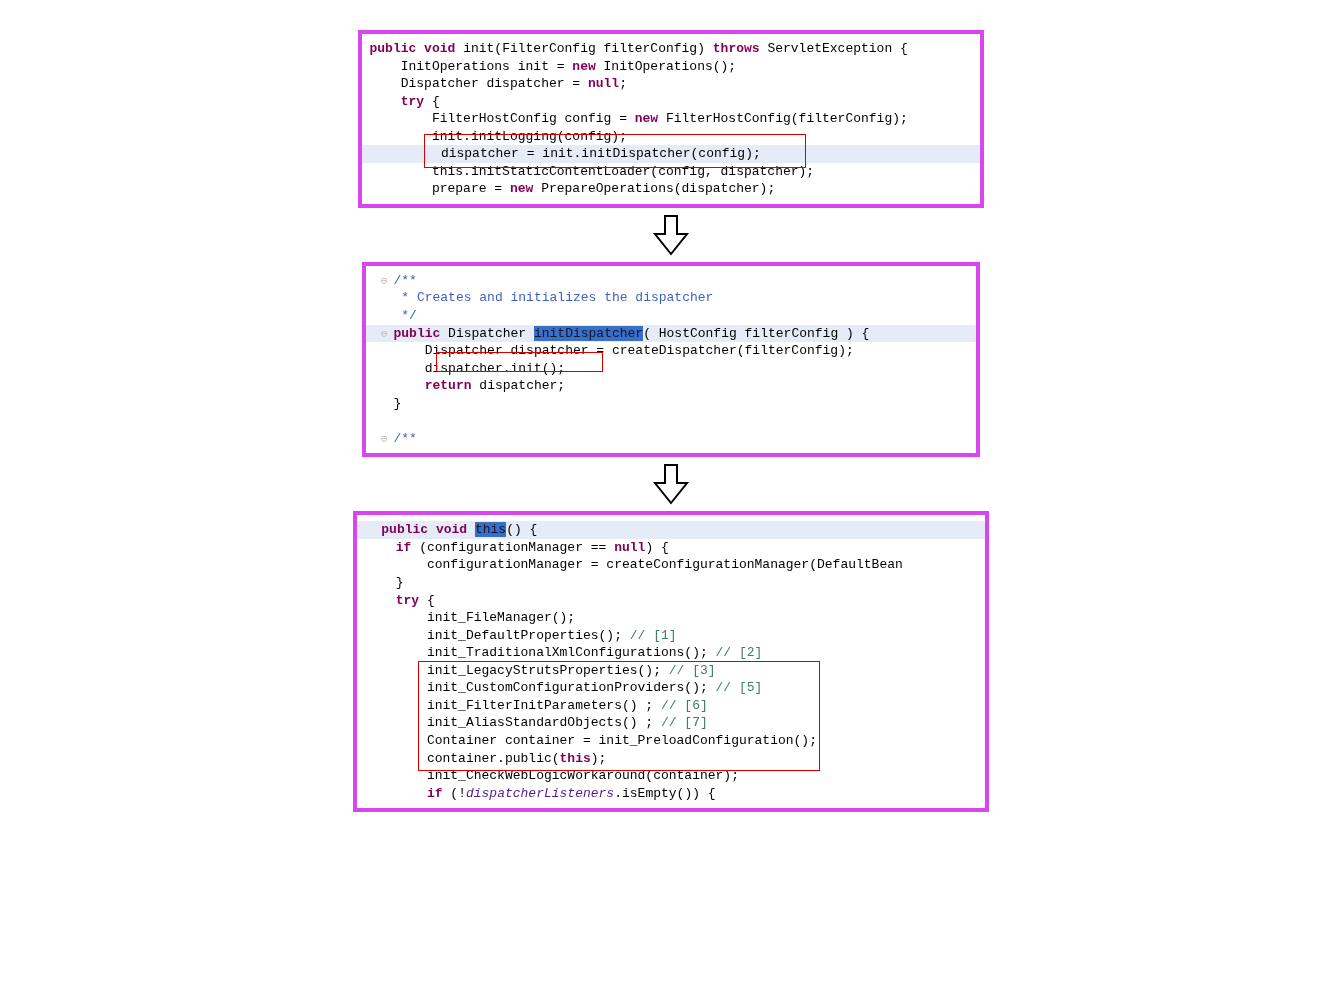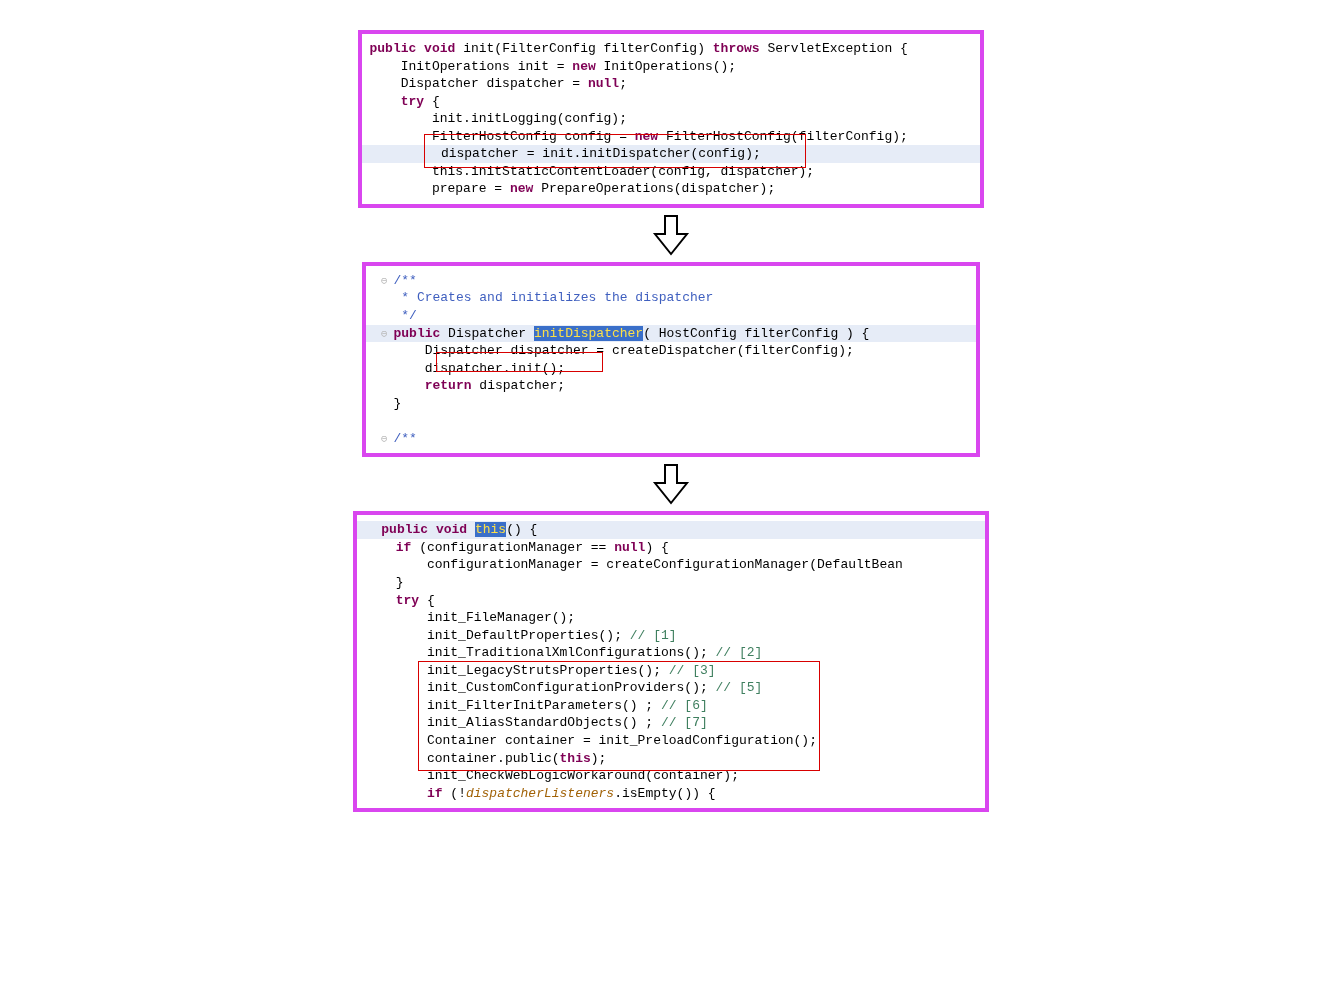--- a/index.html
+++ b/index.html
@@ -26,22 +26,22 @@
   .line {
     white-space: pre;
     line-height: 1.35;
     position: relative;
   }
   .hl-line { background: #e6ecf7; margin-left:-8px; padding-left:17px; margin-right:-8px; padding-right:8px;}
   .box2 .hl-line { margin-left:0; padding-left:0;}
   .kw { color: #7f0055; font-weight: bold; }
   .cmt { color: #3f5fbf; }
   .cmt2 { color: #3f7f5f; }
-  .ital { font-style: italic; color: #a16207; }
-  .sel { background: #3a6fc9; color: #fde047; }
+  .ital { font-style: italic; color: #4c1d95; }
+  .sel { background: #3a6fc9; color: #0f172a; }
   .gutter {
     display: inline-block;
     width: 22px;
     color: #bbb;
     text-align: right;
     padding-right: 6px;
     user-select: none;
     font-size: 11px;
   }
   .redbox {
@@ -57,22 +57,22 @@
 </style>
 </head>
 <body>
 
 <div class="codebox box1">
   <div class="redbox" style="top:100px; left:62px; width:380px; height:32px;"></div>
   <div class="line"><span class="kw">public</span><span class="kw"> void</span><span> init(FilterConfig filterConfig) </span><span class="kw">throws</span><span> ServletException {</span></div>
   <div class="line"><span>    InitOperations init = </span><span class="kw">new</span><span> InitOperations();</span></div>
   <div class="line"><span>    Dispatcher dispatcher = </span><span class="kw">null</span><span>;</span></div>
   <div class="line"><span>    </span><span class="kw">try</span><span> {</span></div>
+  <div class="line"><span>        FilterHostConfig config = </span><span class="kw">new</span><span> FilterHostConfig(filterConfig);</span></div>
   <div class="line"><span>        init.initLogging(config);</span></div>
-  <div class="line"><span>        FilterHostConfig config = </span><span class="kw">new</span><span> FilterHostConfig(filterConfig);</span></div>
   <div class="line hl-line"><span>        dispatcher = init.initDispatcher(config);</span></div>
   <div class="line"><span>        this.initStaticContentLoader(config, dispatcher);</span></div>
   <div class="line"><span></span></div>
   <div class="line"><span>        prepare = </span><span class="kw">new</span><span> PrepareOperations(dispatcher);</span></div>
 </div>
 
 <div class="arrow">
 <svg width="40" height="42" viewBox="0 0 40 42">
       <path d="M14 2 H26 V20 H36 L20 40 L4 20 H14 Z" fill="#fff" stroke="#000" stroke-width="2"></path>
     </svg>

